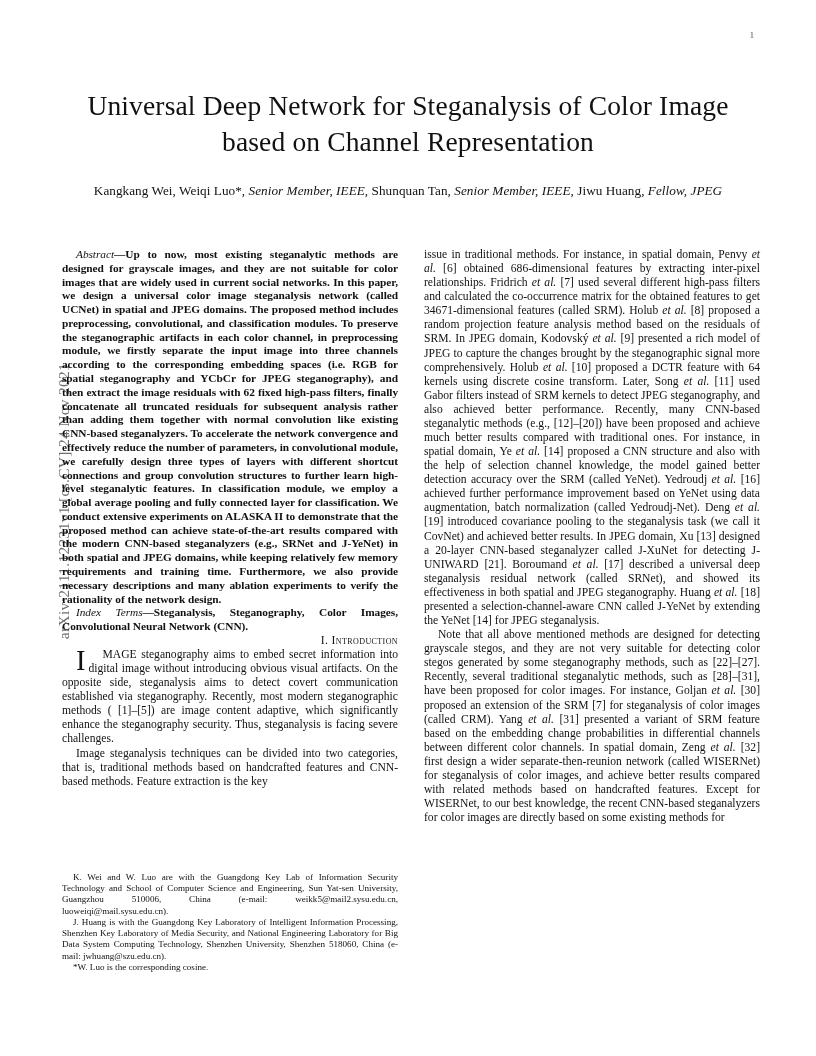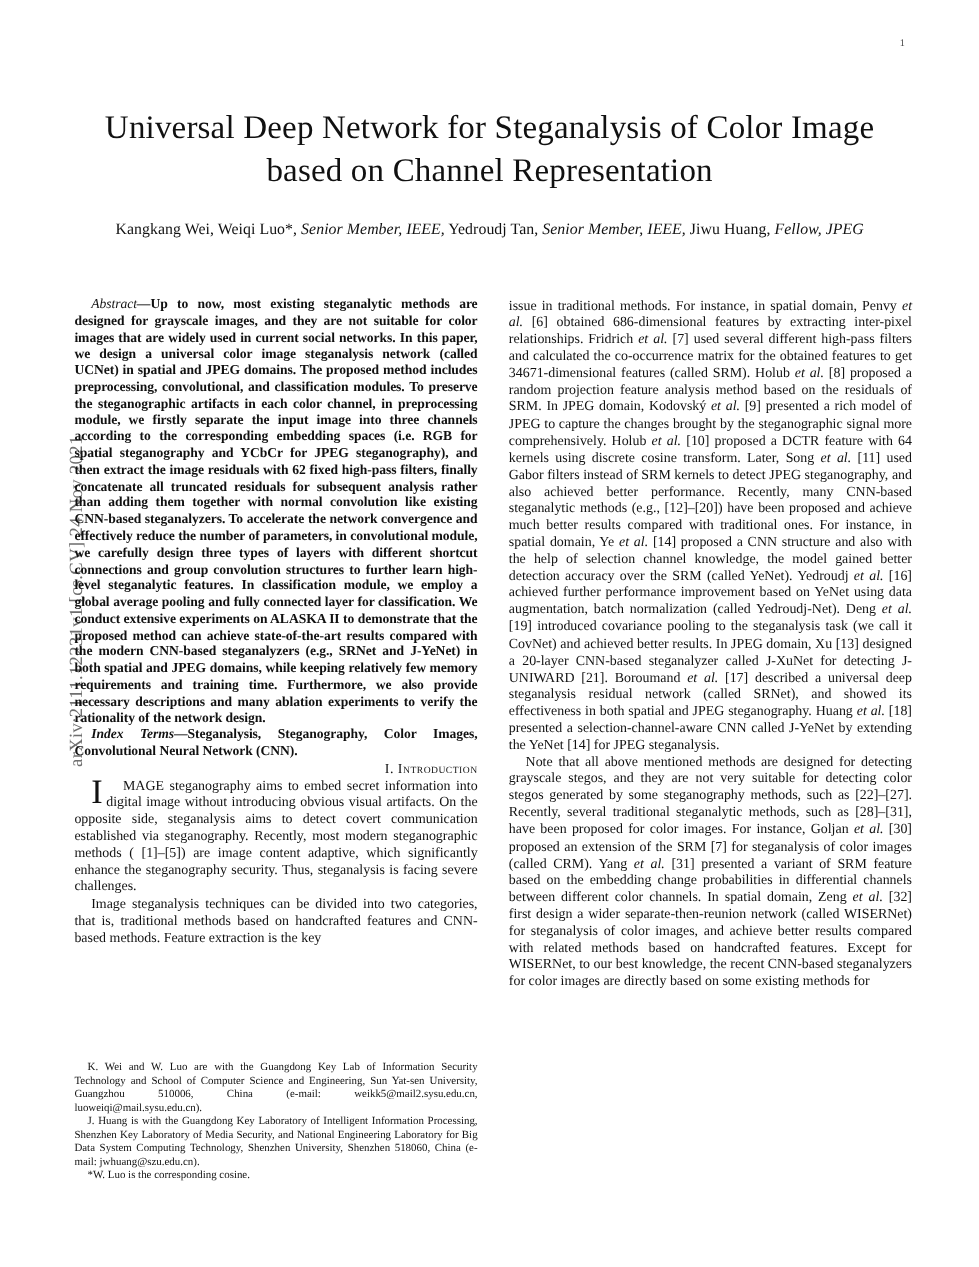--- a/index.html
+++ b/index.html
@@ -101,21 +101,21 @@
   .index-terms {
     font-weight: bold;
     text-align: justify;
     font-size: 11.35px;
     line-height: 1.215;
     margin: 17px 0 0 0;
     text-indent: 14px;
     letter-spacing: -0.05px;
   }
   .index-terms .lead {
-    font-weight: bold;
+    font-weight: normal;
     font-style: italic;
   }
 
   .section-head {
     text-align: right;
     margin: 30px 0 7px 0;
     font-size: 11.6px;
     font-variant: small-caps;
     letter-spacing: 0.4px;
     text-indent: 0;
@@ -136,21 +136,20 @@
 
   
   .footnotes {
     position: absolute;
     left: 62px;
     top: 872px;
     width: 336px;
     font-size: 9.1px;
     line-height: 1.235;
     text-align: justify;
-    margin-top: 12px;
   }
   .footnotes p {
     margin: 0;
     text-indent: 11px;
   }
 
   i, .it { font-style: italic; }
 </style>
 </head>
 <body>
@@ -159,21 +158,21 @@
 
   <div class="arxiv-stamp">arXiv:2111.12231v1  [cs.CV]  24 Nov 2021</div>
 
   <div class="page-number">1</div>
 
   <div class="title-block">
     <h1 class="paper-title">Universal Deep Network for Steganalysis of Color Image based on Channel Representation</h1>
     <div class="author-line">
       <span>Kangkang Wei, Weiqi Luo*,</span>
       <i>Senior Member, IEEE,</i>
-      <span>Yedroudj Tan,</span>
+      <span>Shunquan Tan,</span>
       <i>Senior Member, IEEE,</i>
       <span>Jiwu Huang,</span>
       <i>Fellow, JPEG</i>
     </div>
   </div>
 
   <div class="col col-left">
 
     <p class="abstract"><span class="lead">Abstract</span><span>—</span><span>Up to now, most existing steganalytic methods are designed for grayscale images, and they are not suitable for color images that are widely used in current social networks. In this paper, we design a universal color image steganalysis network (called UCNet) in spatial and JPEG domains. The proposed method includes preprocessing, convolutional, and classification modules. To preserve the steganographic artifacts in each color channel, in preprocessing module, we firstly separate the input image into three channels according to the corresponding embedding spaces (i.e. RGB for spatial steganography and YCbCr for JPEG steganography), and then extract the image residuals with 62 fixed high-pass filters, finally concatenate all truncated residuals for subsequent analysis rather than adding them together with normal convolution like existing CNN-based steganalyzers. To accelerate the network convergence and effectively reduce the number of parameters, in convolutional module, we carefully design three types of layers with different shortcut connections and group convolution structures to further learn high-level steganalytic features. In classification module, we employ a global average pooling and fully connected layer for classification. We conduct extensive experiments on ALASKA II to demonstrate that the proposed method can achieve state-of-the-art results compared with the modern CNN-based steganalyzers (e.g., SRNet and J-YeNet) in both spatial and JPEG domains, while keeping relatively few memory requirements and training time. Furthermore, we also provide necessary descriptions and many ablation experiments to verify the rationality of the network design.</span></p>
 

